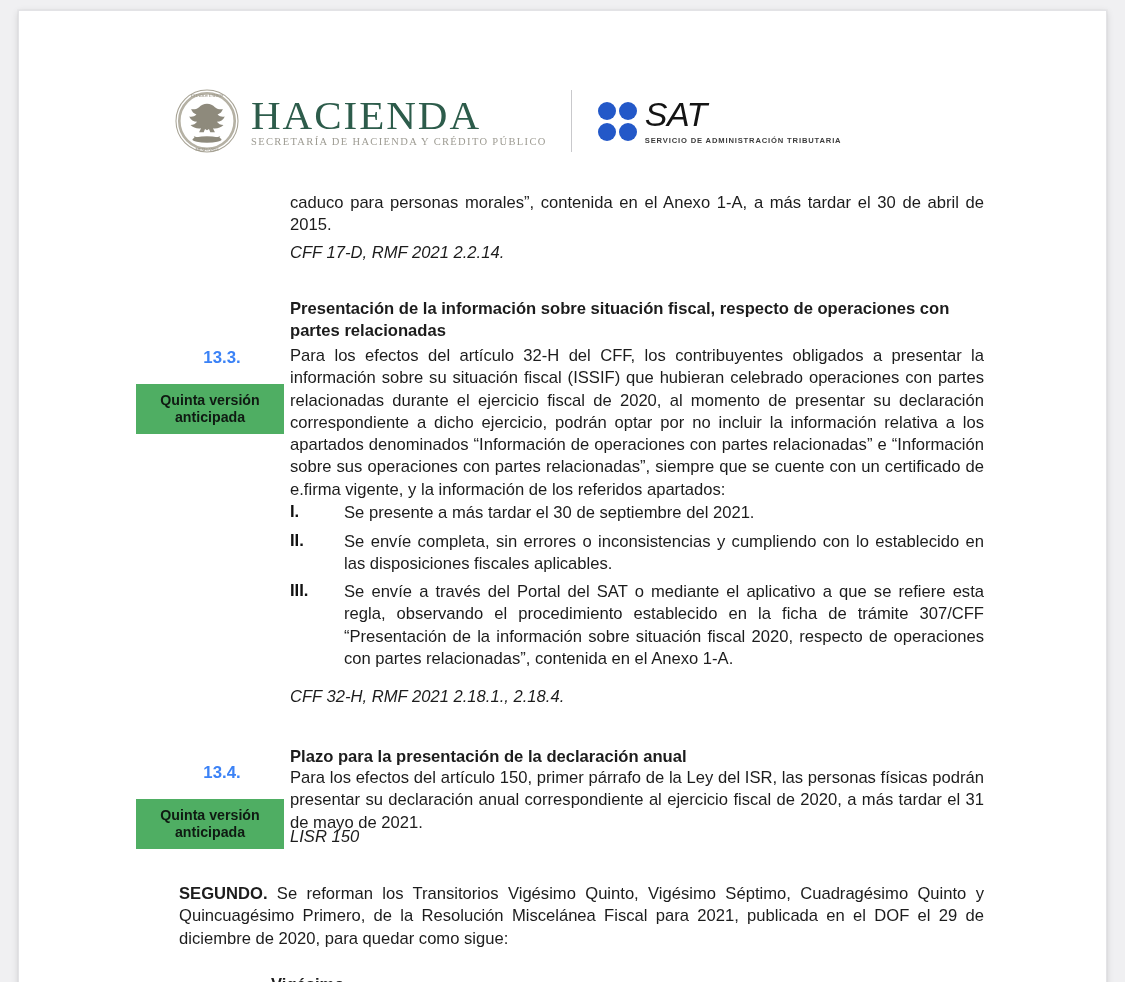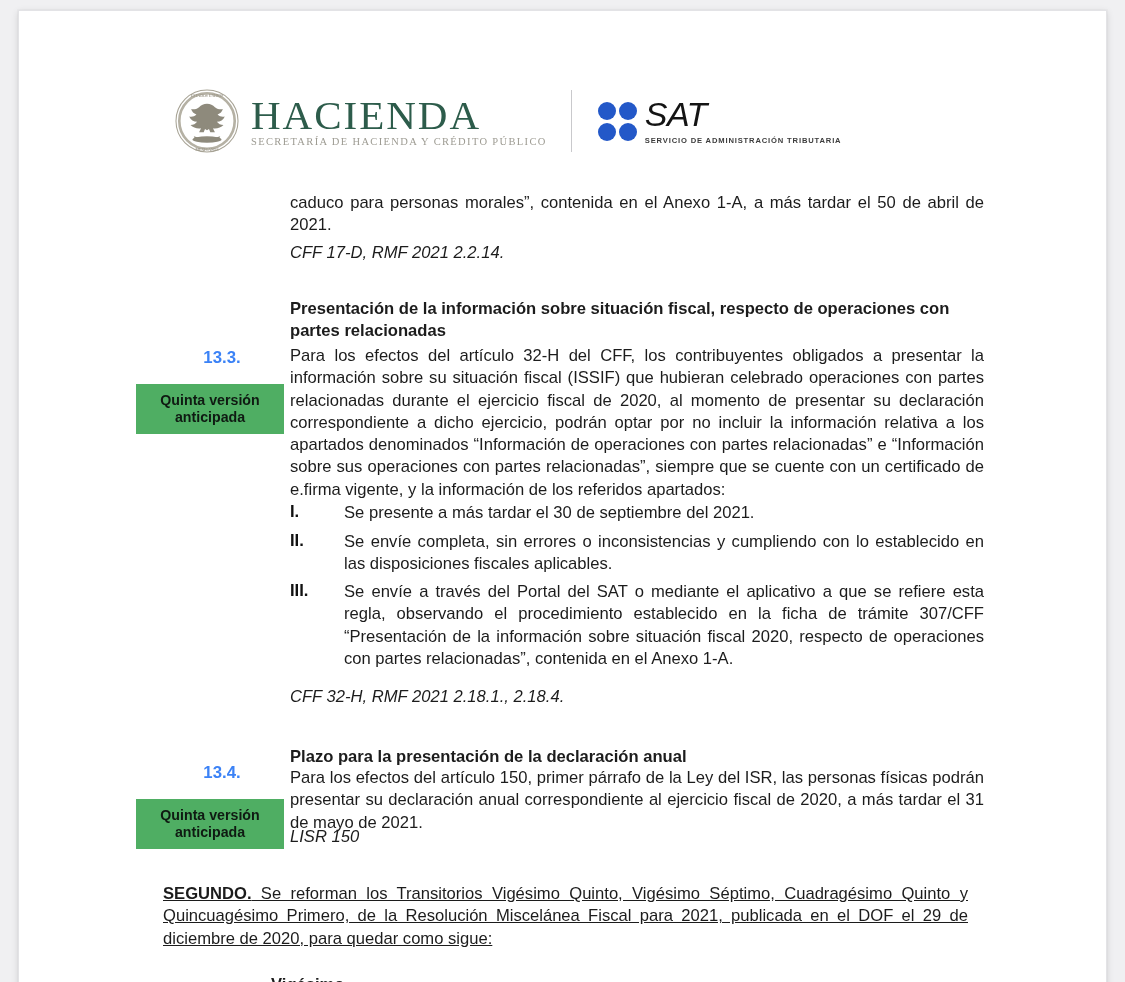--- a/index.html
+++ b/index.html
@@ -206,21 +206,21 @@
         <div class="sat-words">
           <div class="sat-title">SAT</div>
           <div class="sat-sub">SERVICIO DE ADMINISTRACIÓN TRIBUTARIA</div>
         </div>
       </div>
 
     </div>
 
     <div id="doc-body">
 
-      <div class="txt col-main" style="top:181px;">caduco para personas morales”, contenida en el Anexo 1-A, a más tardar el 50 de abril de 2021.</div>
+      <div class="txt col-main" style="top:181px;">caduco para personas morales”, contenida en el Anexo 1-A, a más tardar el 30 de abril de 2015.</div>
 
       <div class="txt col-main ital nojust" style="top:231px;">CFF 17-D, RMF 2021 2.2.14.</div>
 
       <div class="txt col-main bold nojust" style="top:287px;">Presentación de la información sobre situación fiscal, respecto de operaciones con partes relacionadas</div>
 
       <div class="numlbl" style="left:140px; top:337px; width:126px;">13.3.</div>
 
       <div class="badge" style="left:117px; top:373px; width:148px; height:50px;">
         <span>Quinta versión</span>
         <span>anticipada</span>
@@ -245,21 +245,21 @@
 
       <div class="badge" style="left:117px; top:788px; width:148px; height:50px;">
         <span>Quinta versión</span>
         <span>anticipada</span>
       </div>
 
       <div class="txt col-main" style="top:756px;">Para los efectos del artículo 150, primer párrafo de la Ley del ISR, las personas físicas podrán presentar su declaración anual correspondiente al ejercicio fiscal de 2020, a más tardar el 31 de mayo de 2021.</div>
 
       <div class="txt col-main ital nojust" style="top:815px;">LISR 150</div>
 
-      <div class="txt" style="left:144px; top:872px; width:805px;text-decoration:underline;">
+      <div class="txt" style="left:160px; top:872px; width:805px;">
         <span class="bold">SEGUNDO.</span><span> Se reforman los Transitorios Vigésimo Quinto, Vigésimo Séptimo, Cuadragésimo Quinto y Quincuagésimo Primero, de la Resolución Miscelánea Fiscal para 2021, publicada en el DOF el 29 de diciembre de 2020, para quedar como sigue:</span>
       </div>
 
       <div class="clip-bottom" style="top:966px; height:16px;">
         <div class="txt bold" style="position:relative; left:252px; top:-3px; width:300px;">Vigésimo</div>
       </div>
 
     </div>
   </div>
 </div>

